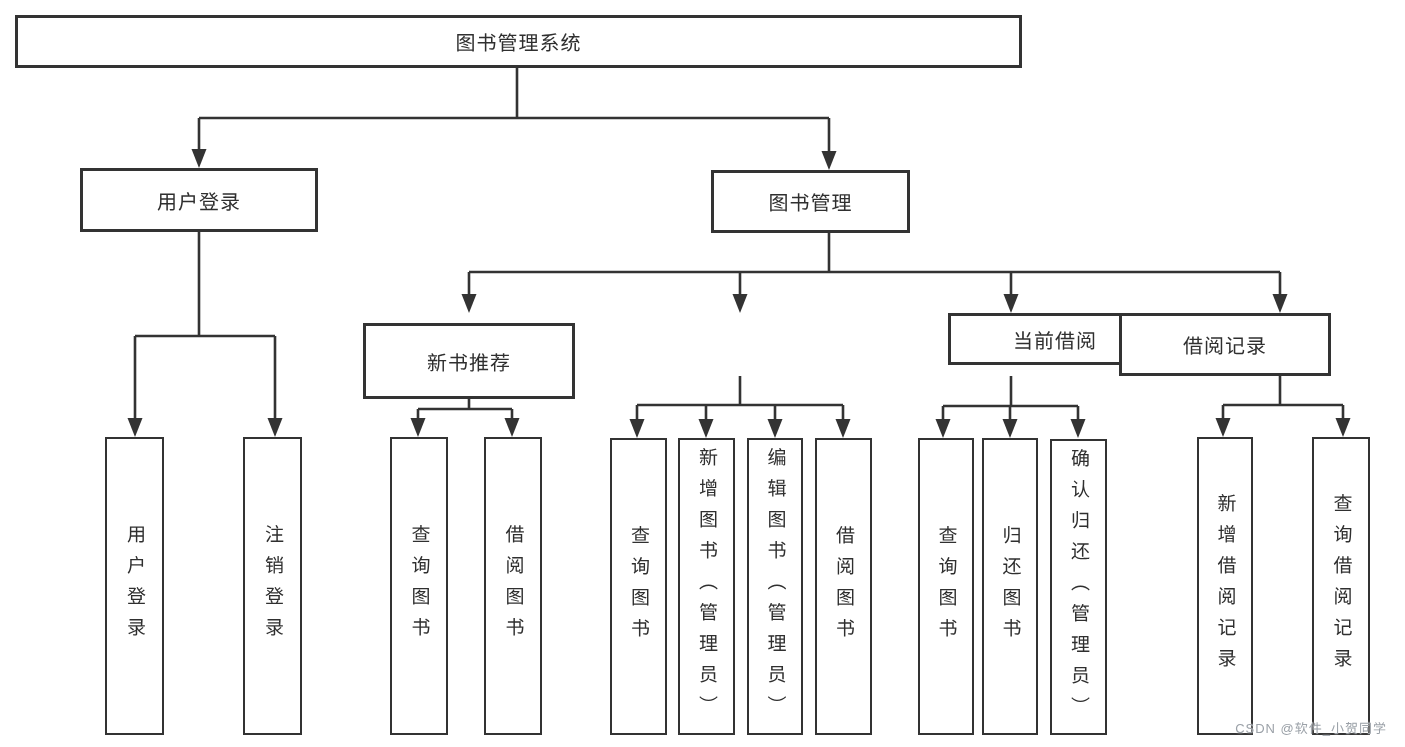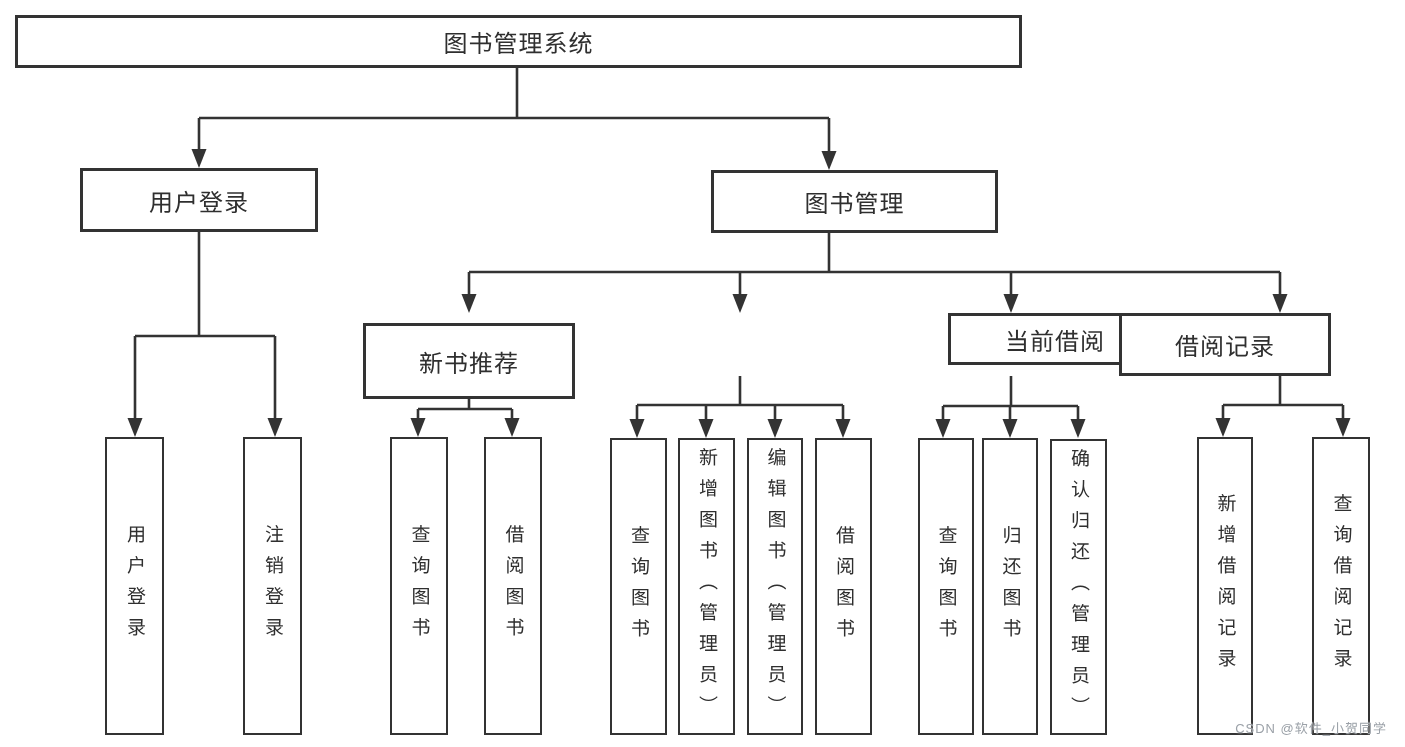--- a/index.html
+++ b/index.html
@@ -20,21 +20,21 @@
   .line{fill:none;stroke:var(--stroke);stroke-width:2.6;}
   .head{fill:var(--stroke);stroke:none;}
   .node{
     position:absolute;box-sizing:border-box;
     background:var(--background);
     border:3px solid var(--stroke);
     display:flex;align-items:center;justify-content:center;
     color:var(--text);
     text-align:center;
   }
-  .hnode{font-size:24px;letter-spacing:1px;}
+  .hnode{font-size:20px;letter-spacing:1px;}
   .vnode{
     border-width:2.5px;
     writing-mode:vertical-rl;
     text-orientation:mixed;
     font-size:19px;
     letter-spacing:12px;
     line-height:1;
   }
   .watermark{
     position:absolute;
@@ -83,21 +83,21 @@
     <polygon class="head" points="1070.5,419 1085.5,419 1078,438"></polygon>
 
     <path class="line" d="M1280,376 V405 M1223,405 H1343 M1223,405 V421 M1343,405 V421"></path>
     <polygon class="head" points="1215.5,418 1230.5,418 1223,437"></polygon>
     <polygon class="head" points="1335.5,418 1350.5,418 1343,437"></polygon>
   </svg>
 
   <div class="node hnode" style="left:15px;top:15px;width:1007px;height:53px">图书管理系统</div>
 
   <div class="node hnode" style="left:80px;top:168px;width:238px;height:64px">用户登录</div>
-  <div class="node hnode" style="left:711px;top:170px;width:287px;height:63px">图书管理</div>
+  <div class="node hnode" style="left:711px;top:170px;width:199px;height:63px">图书管理</div>
 
   <div class="node hnode" style="left:363px;top:323px;width:212px;height:76px">新书推荐</div>
   <div class="node hnode" style="left:948px;top:313px;width:214px;height:52px">当前借阅</div>
   <div class="node hnode" style="left:1119px;top:313px;width:212px;height:63px">借阅记录</div>
 
   <div class="node vnode" style="left:105px;top:437px;width:59px;height:298px">用户登录</div>
   <div class="node vnode" style="left:243px;top:437px;width:59px;height:298px">注销登录</div>
 
   <div class="node vnode" style="left:390px;top:437px;width:58px;height:298px">查询图书</div>
   <div class="node vnode" style="left:484px;top:437px;width:58px;height:298px">借阅图书</div>

